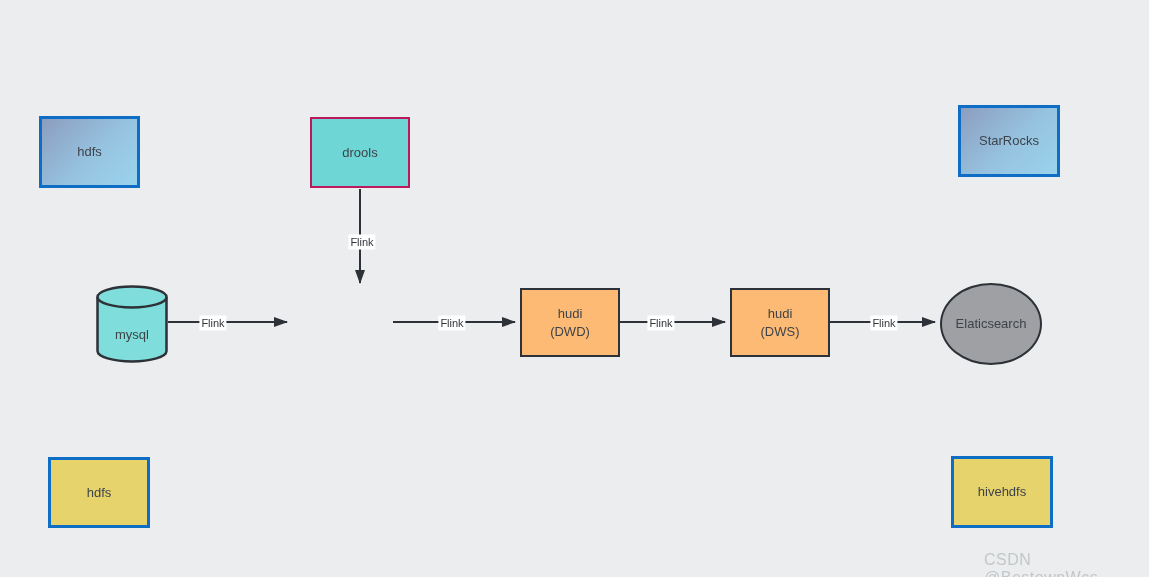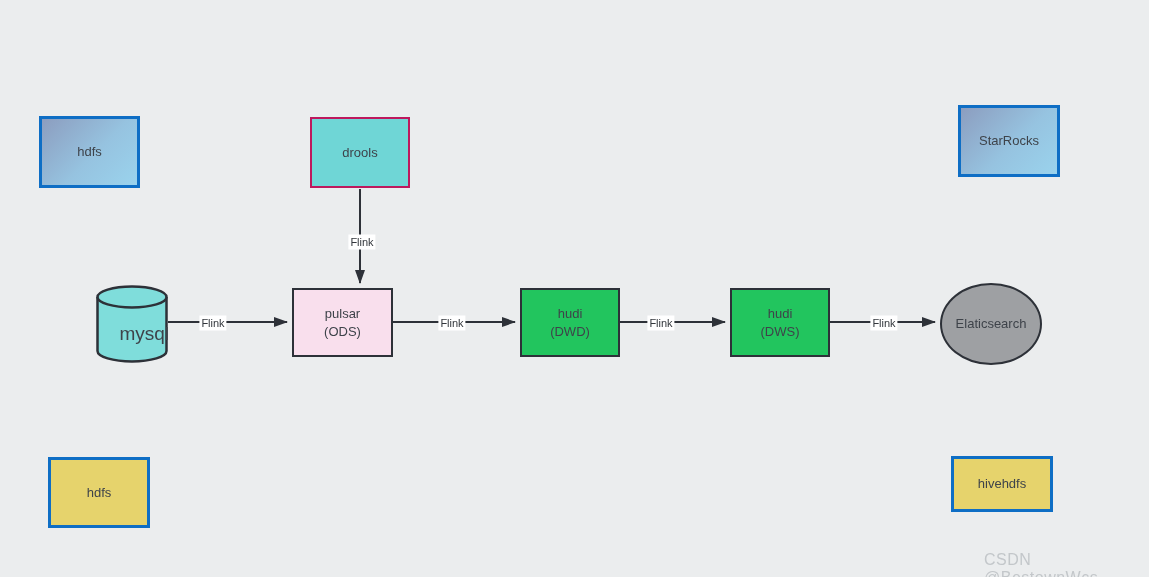--- a/index.html
+++ b/index.html
@@ -22,36 +22,36 @@
     line-height: 1.35;
     color: #3E434A;
     text-align: center;
   }
   .blue-grad {
     background: linear-gradient(135deg, #8C9DBF 0%, #96C3E0 55%, #9AD3ED 100%);
     border: 3px solid #0E6EC5;
   }
   .teal   { background: #6FD6D6; border: 2px solid #be185d; }
   .pink   { background: #F9DFED; border: 2px solid #2D3138; }
-  .cream  { background: #22c55e; border: 2px solid #2D3138; }
+  .cream  { background: #fdba74; border: 2px solid #2D3138; }
   .yellow { background: #E6D36C; border: 3px solid #0E6EC5; }
   .ellipse {
     background: #9EA0A3;
     border: 2.5px solid #2D3138;
     border-radius: 50%;
   }
   .cyl { position: absolute; }
   .cyl svg { position: absolute; left: 0; top: 0; }
   .cyl .cyl-label {
     position: absolute;
     left: 0; right: 0;
     top: 62%;
     transform: translateY(-50%);
-    text-align: right;
-    font-size: 19px;
+    text-align: center;
+    font-size: 13px;
     color: #3E434A;
   }
   .edges {
     position: absolute;
     left: 0; top: 0;
     width: 1149px; height: 577px;
     pointer-events: none;
   }
   .edge-label {
     position: absolute;
@@ -109,42 +109,38 @@
   </div>
 
   <div class="cyl" style="left:95px; top:284px; width:74px; height:80px;">
     <svg width="74" height="80" viewBox="0 0 74 80">
       <path d="M2.5 13 v54 a34.5 10.5 0 0 0 69 0 v-54" fill="#7FDDDB" stroke="#2D3138" stroke-width="2.5"></path>
       <ellipse cx="37" cy="13" rx="34.5" ry="10.5" fill="#7FDDDB" stroke="#2D3138" stroke-width="2.5"></ellipse>
     </svg>
     <span class="cyl-label">mysql</span>
   </div>
 
-  <div class="node pink" style="left:292px; top:288px; width:101px; height:69px;">
-    <span>pulsar</span>
-    <span>(ODS)</span>
-  </div>
 
   <div class="node cream" style="left:520px; top:288px; width:100px; height:69px;">
     <span>hudi</span>
     <span>(DWD)</span>
   </div>
 
   <div class="node cream" style="left:730px; top:288px; width:100px; height:69px;">
     <span>hudi</span>
     <span>(DWS)</span>
   </div>
 
   <div class="node ellipse" style="left:940px; top:283px; width:102px; height:82px;">
     <span>Elaticsearch</span>
   </div>
 
   <div class="node yellow" style="left:48px; top:457px; width:102px; height:71px;">
     <span>hdfs</span>
   </div>
 
-  <div class="node yellow" style="left:951px; top:456px; width:102px; height:56px;">
+  <div class="node yellow" style="left:951px; top:456px; width:102px; height:72px;">
     <span>hivehdfs</span>
   </div>
 
   <span class="watermark">CSDN @BestownWcs</span>
 
 </div>
 
 </body></html>

